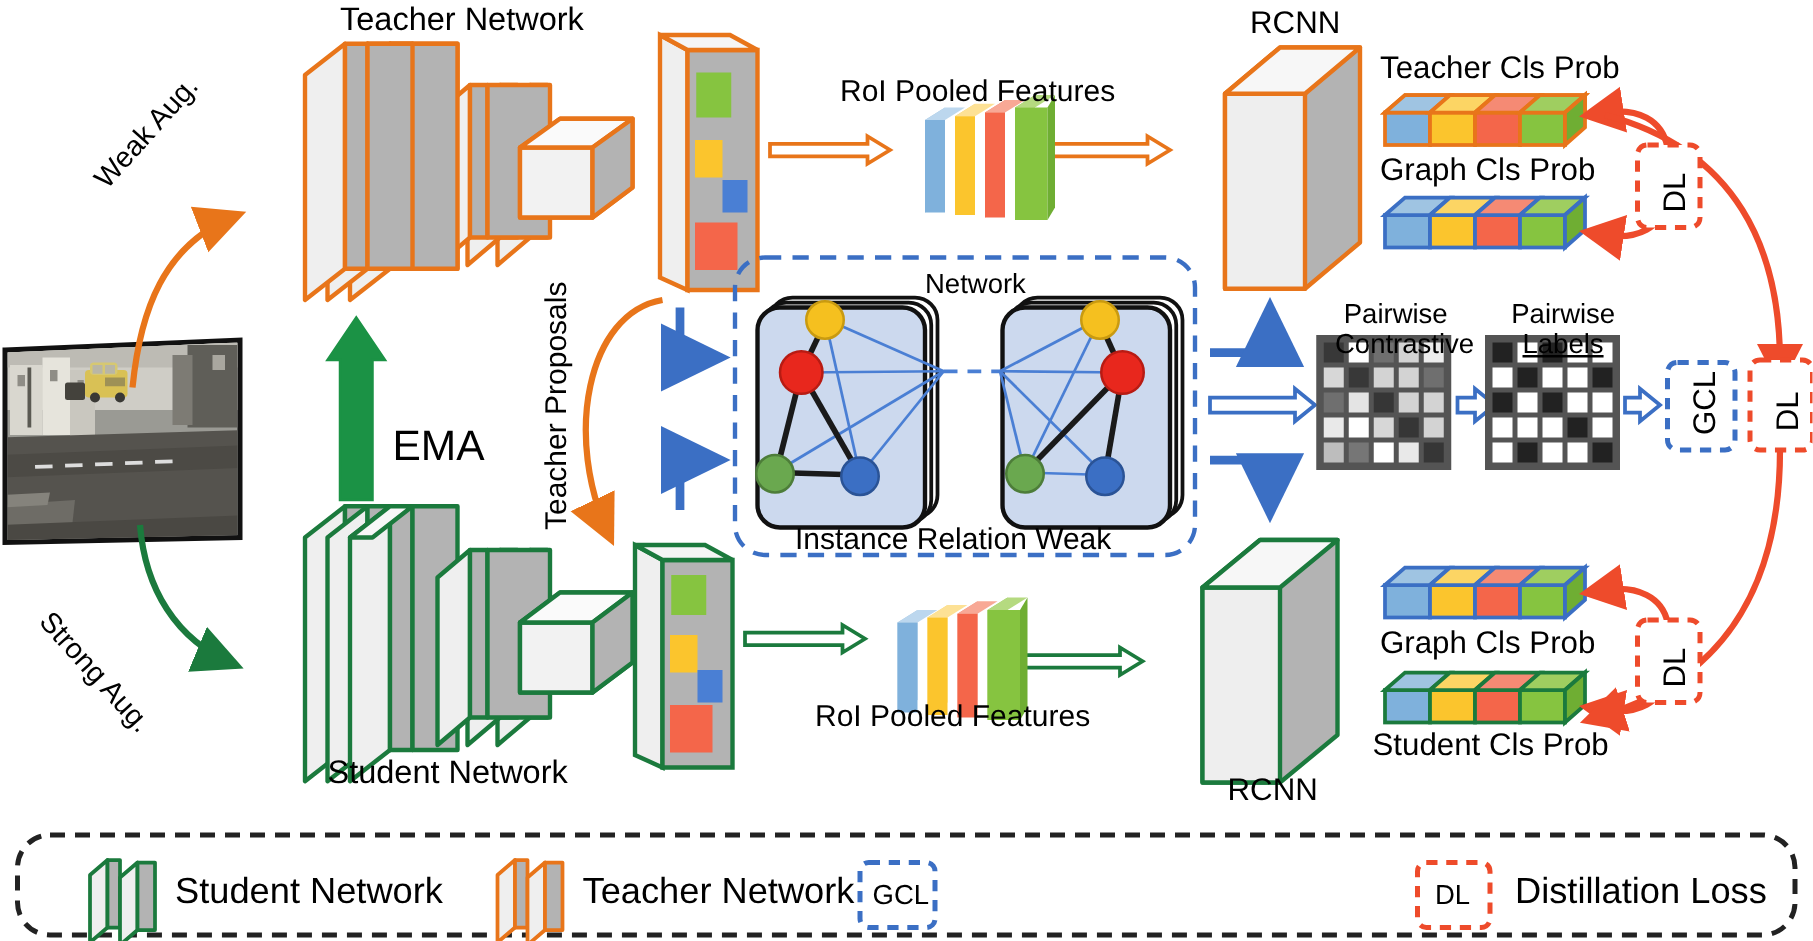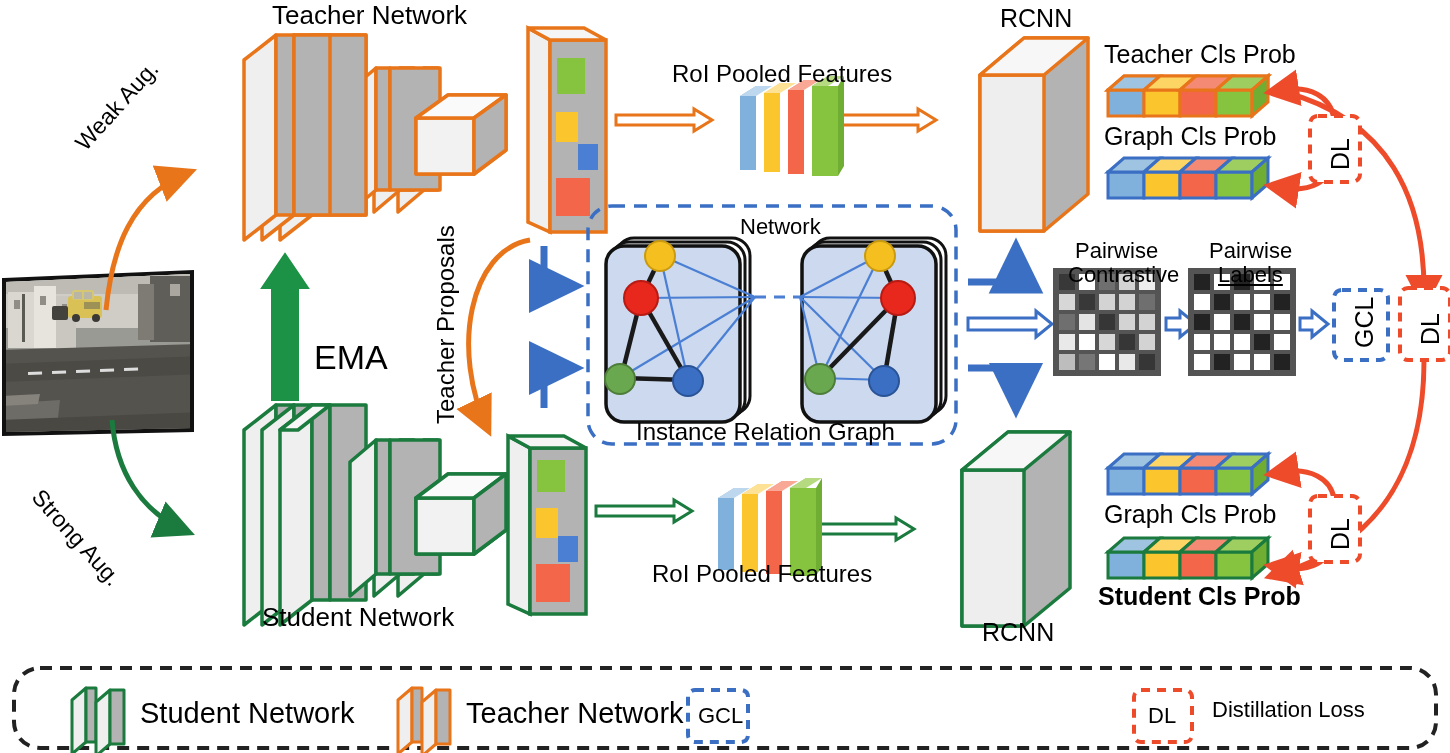--- a/index.html
+++ b/index.html
@@ -487,36 +487,36 @@
   <div class="lbl" style="left:1000px;top:4px;font-size:25px;">RCNN</div>
   <div class="lbl" style="left:982px;top:618px;font-size:25px;">RCNN</div>
 
   <div class="lbl vert" style="left:70px;top:138px;font-size:23px;transform:rotate(-48deg);">Weak Aug.</div>
   <div class="lbl vert" style="left:46px;top:484px;font-size:23px;transform:rotate(48deg);">Strong Aug.</div>
   <div class="lbl" style="left:314px;top:308px;font-size:34px;margin-top:30px;">EMA</div>
 
   <div class="lbl vert" style="left:432px;top:424px;font-size:24px;transform:rotate(-90deg);">Teacher Proposals</div>
 
   <div class="lbl" style="left:740px;top:214px;font-size:22px;">Network</div>
-  <div class="lbl" style="left:636px;top:418px;font-size:24px;">Instance Relation Graph</div>
+  <div class="lbl" style="left:636px;top:418px;font-size:24px;">Instance Relation Weak</div>
 
   <div class="lbl" style="left:1075px;top:238px;font-size:22px;">Pairwise</div>
   <div class="lbl" style="left:1068px;top:262px;font-size:22px;">Contrastive</div>
   <div class="lbl" style="left:1209px;top:238px;font-size:22px;">Pairwise</div>
   <div class="lbl" style="left:1218px;top:262px;font-size:22px;text-decoration:underline;">Labels</div>
 
   <div class="lbl" style="left:1104px;top:40px;font-size:25px;">Teacher Cls Prob</div>
   <div class="lbl" style="left:1104px;top:122px;font-size:25px;">Graph Cls Prob</div>
   <div class="lbl" style="left:1104px;top:500px;font-size:25px;">Graph Cls Prob</div>
-  <div class="lbl" style="left:1098px;top:582px;font-size:25px;font-weight:bold;">Student Cls Prob</div>
+  <div class="lbl" style="left:1098px;top:582px;font-size:25px;">Student Cls Prob</div>
 
   <div class="lbl vert" style="left:1350px;top:348px;font-size:25px;transform:rotate(-90deg);">GCL</div>
   <div class="lbl vert" style="left:1326px;top:170px;font-size:25px;transform:rotate(-90deg);">DL</div>
   <div class="lbl vert" style="left:1416px;top:345px;font-size:25px;transform:rotate(-90deg);">DL</div>
   <div class="lbl vert" style="left:1326px;top:550px;font-size:25px;transform:rotate(-90deg);">DL</div>
 
   <div class="lbl" style="left:140px;top:697px;font-size:29px;">Student Network</div>
   <div class="lbl" style="left:466px;top:697px;font-size:29px;">Teacher Network</div>
   <div class="lbl" style="left:698px;top:703px;font-size:22px;">GCL</div>
   <div class="lbl" style="left:1148px;top:703px;font-size:22px;">DL</div>
-  <div class="lbl" style="left:1212px;top:697px;font-size:22px;">Distillation Loss</div>
+  <div class="lbl" style="left:1212px;top:697px;font-size:29px;">Distillation Loss</div>
 
 </div>
 
 </body></html>

